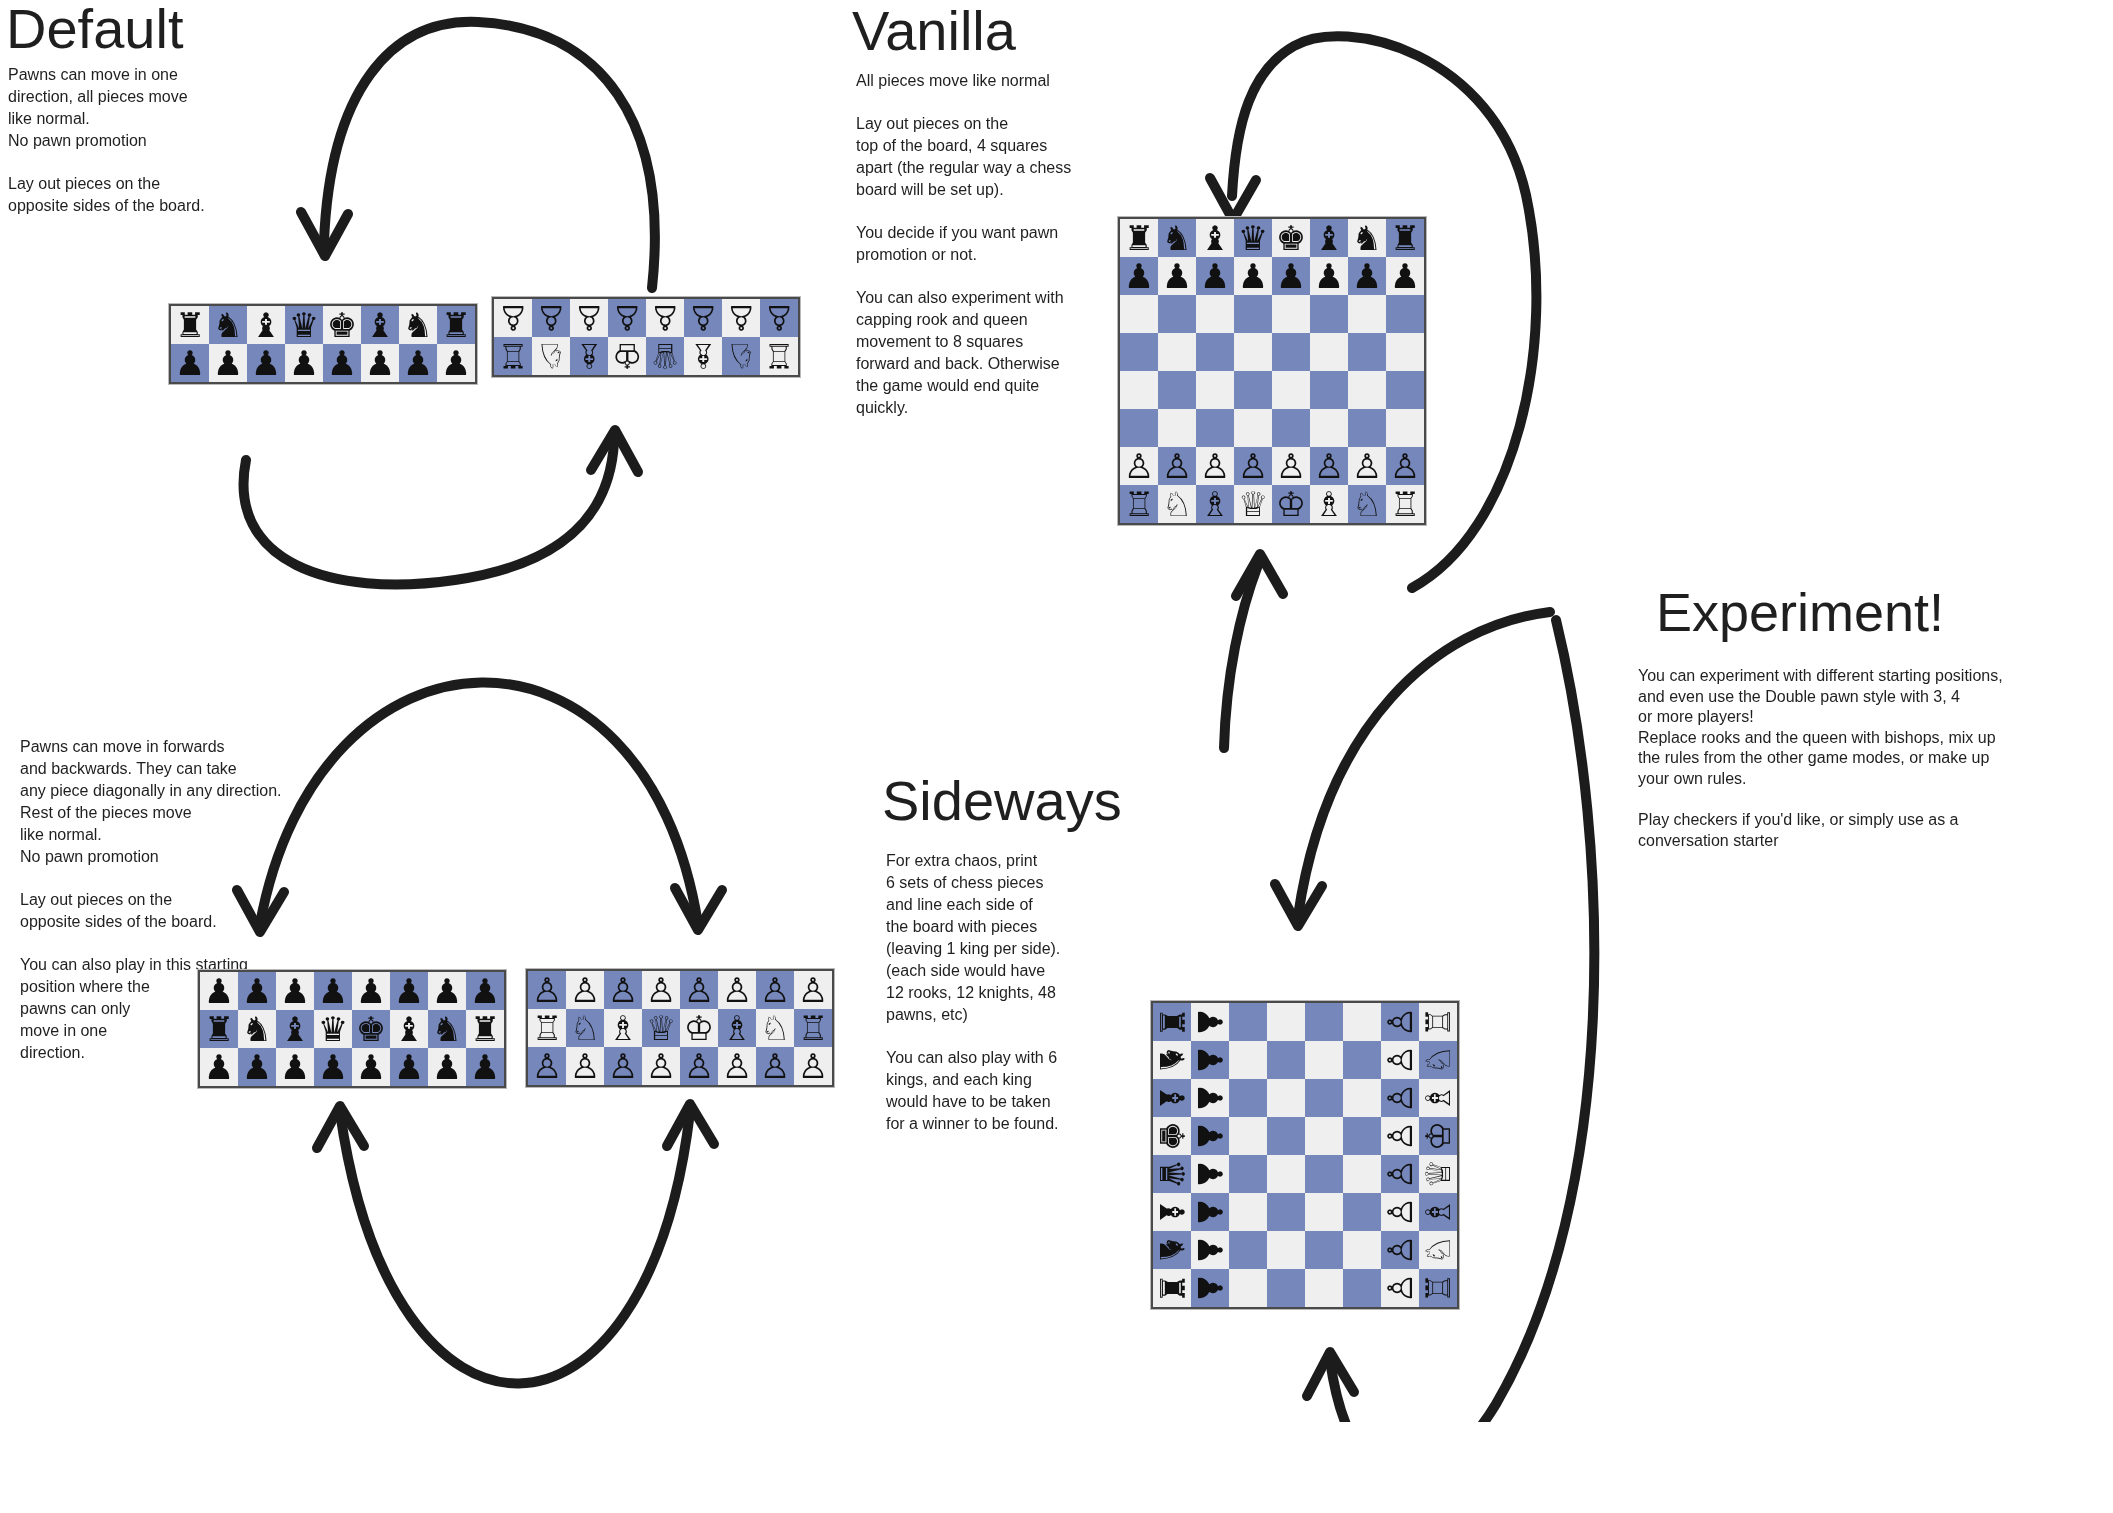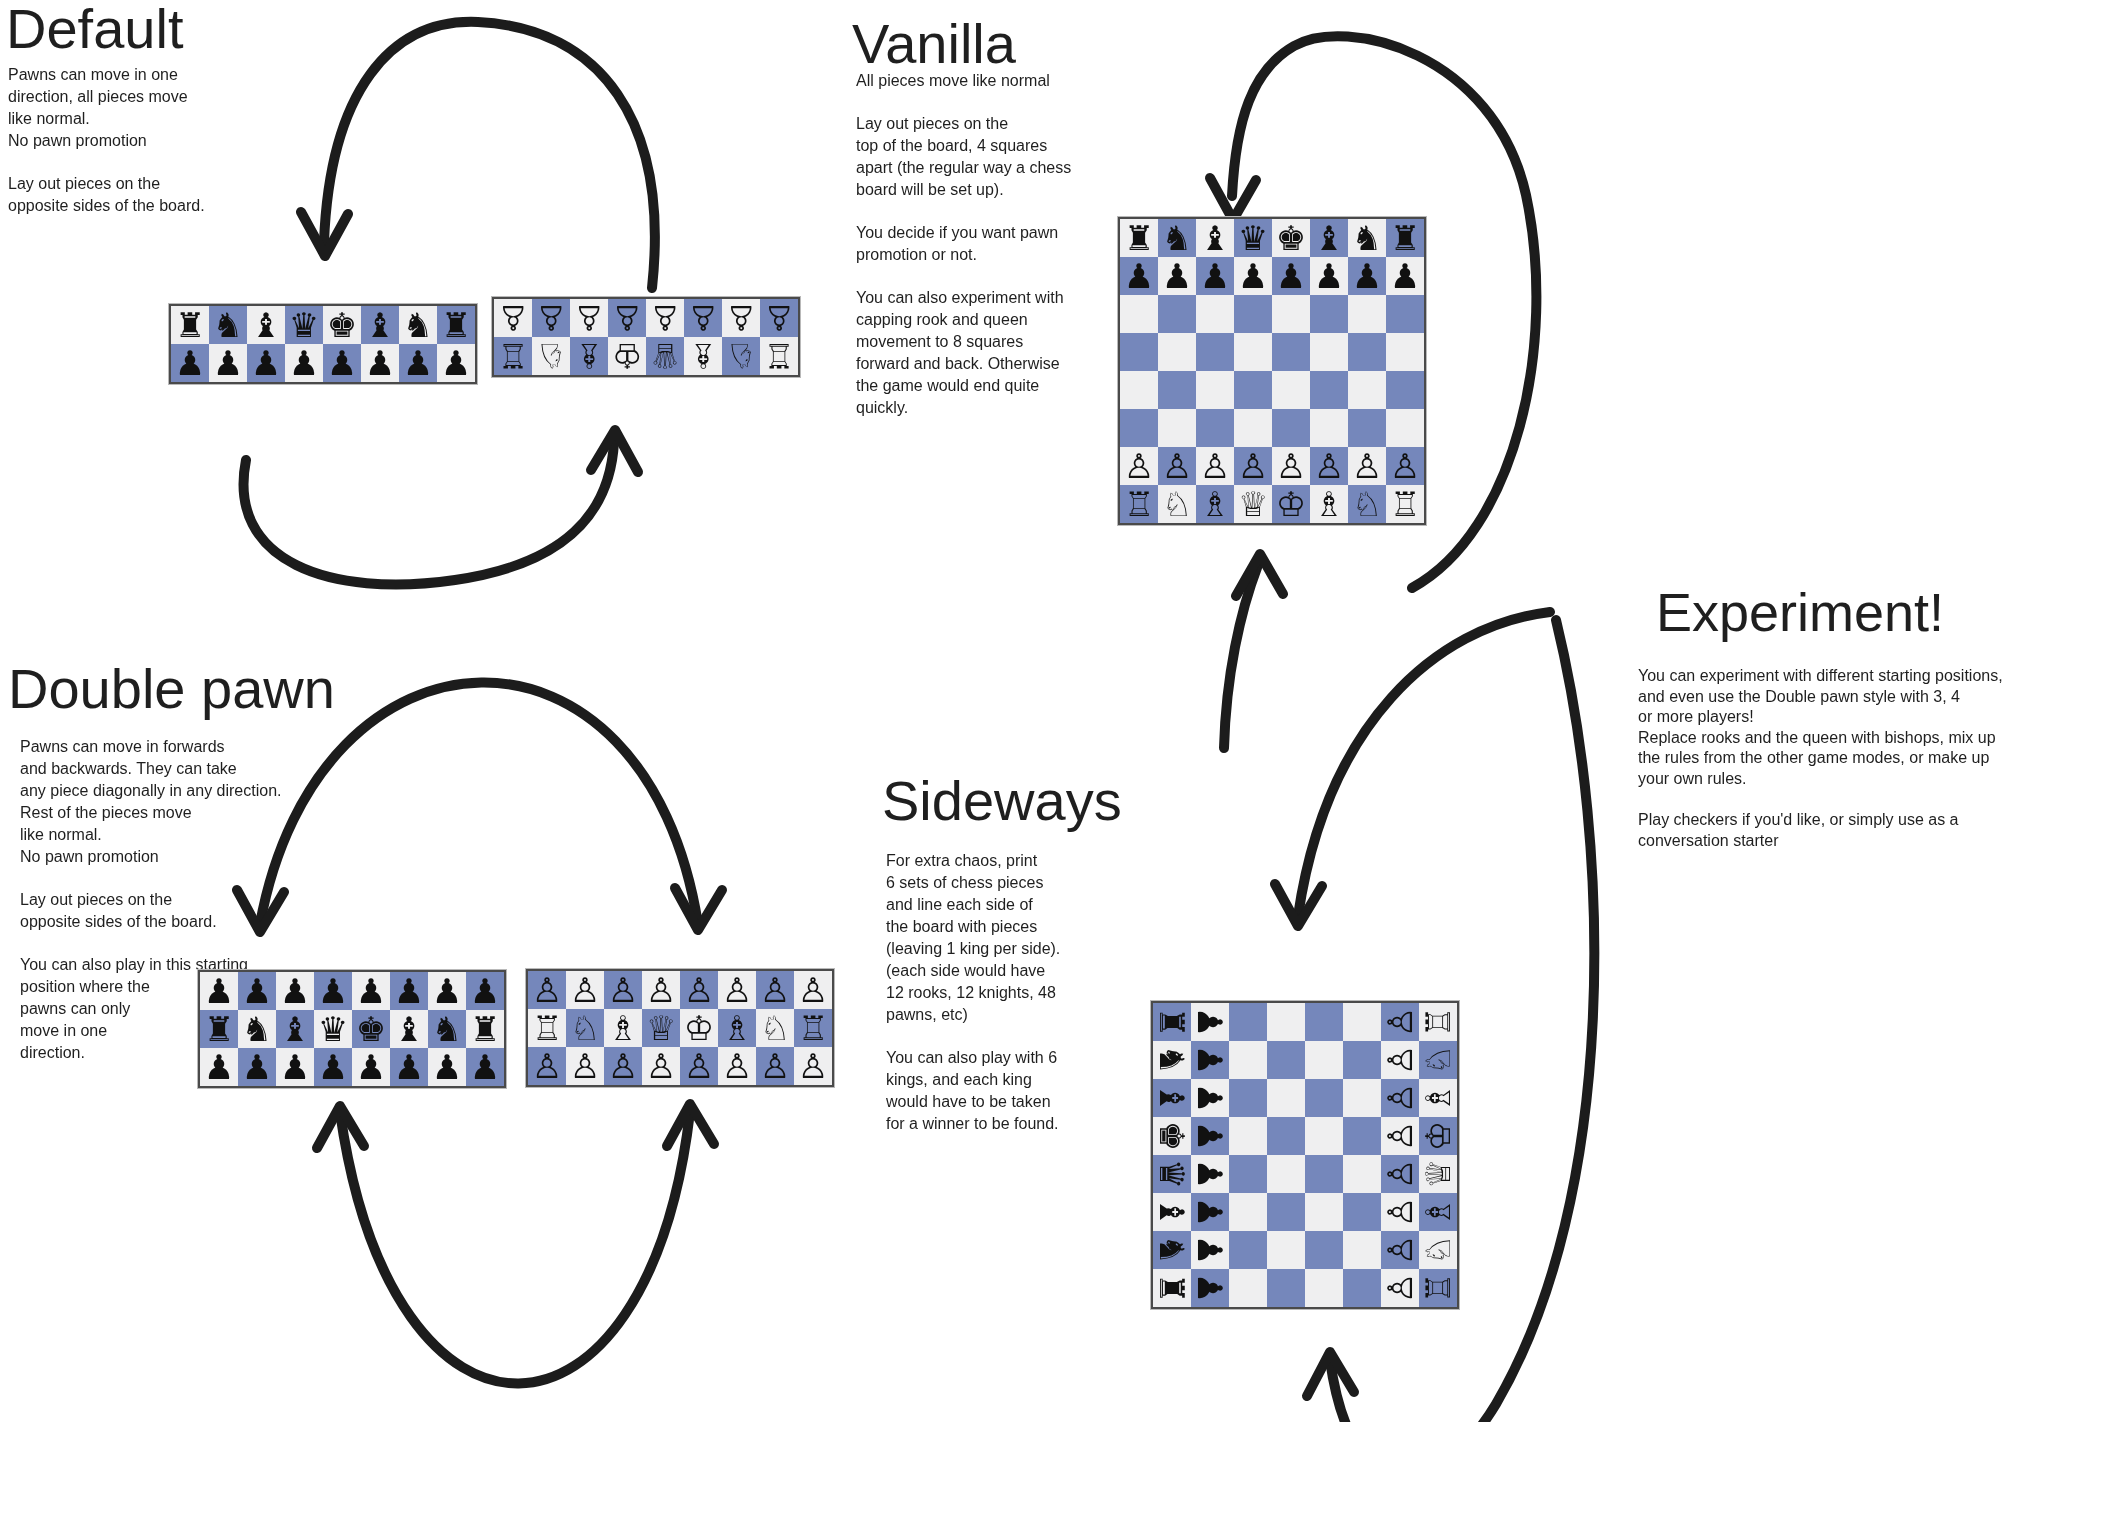--- a/index.html
+++ b/index.html
@@ -168,21 +168,21 @@
         </div>
         <div class="sq dark">
           <span class="piece r180">♘</span>
         </div>
         <div class="sq light">
           <span class="piece r180">♖</span>
         </div>
       </div>
     </div>
 
-  <h1 class="title" style="left:852px;top:2px;margin-top:13px;">Vanilla</h1>
+  <h1 class="title" style="left:852px;top:2px;">Vanilla</h1>
   <div class="textblock" style="left:856px;top:70px;width:262px;">
       <p class="para">All pieces move like normal</p>
       <p class="para">Lay out pieces on the
 top of the board, 4 squares
 apart (the regular way a chess
 board will be set up).</p>
       <p class="para">You decide if you want pawn
 promotion or not.</p>
       <p class="para">You can also experiment with
 capping rook and queen
@@ -331,21 +331,20 @@
         </div>
         <div class="sq dark">
           <span class="piece">♘</span>
         </div>
         <div class="sq light">
           <span class="piece">♖</span>
         </div>
       </div>
     </div>
 
-  <h1 class="title" style="left:8px;top:660px;">Double pawn</h1>
   <div class="textblock" style="left:20px;top:736px;width:360px;">
       <p class="para">Pawns can move in forwards
 and backwards. They can take
 any piece diagonally in any direction.
 Rest of the pieces move
 like normal.
 No pawn promotion</p>
       <p class="para">Lay out pieces on the
 opposite sides of the board.</p>
       <p class="para">You can also play in this starting

